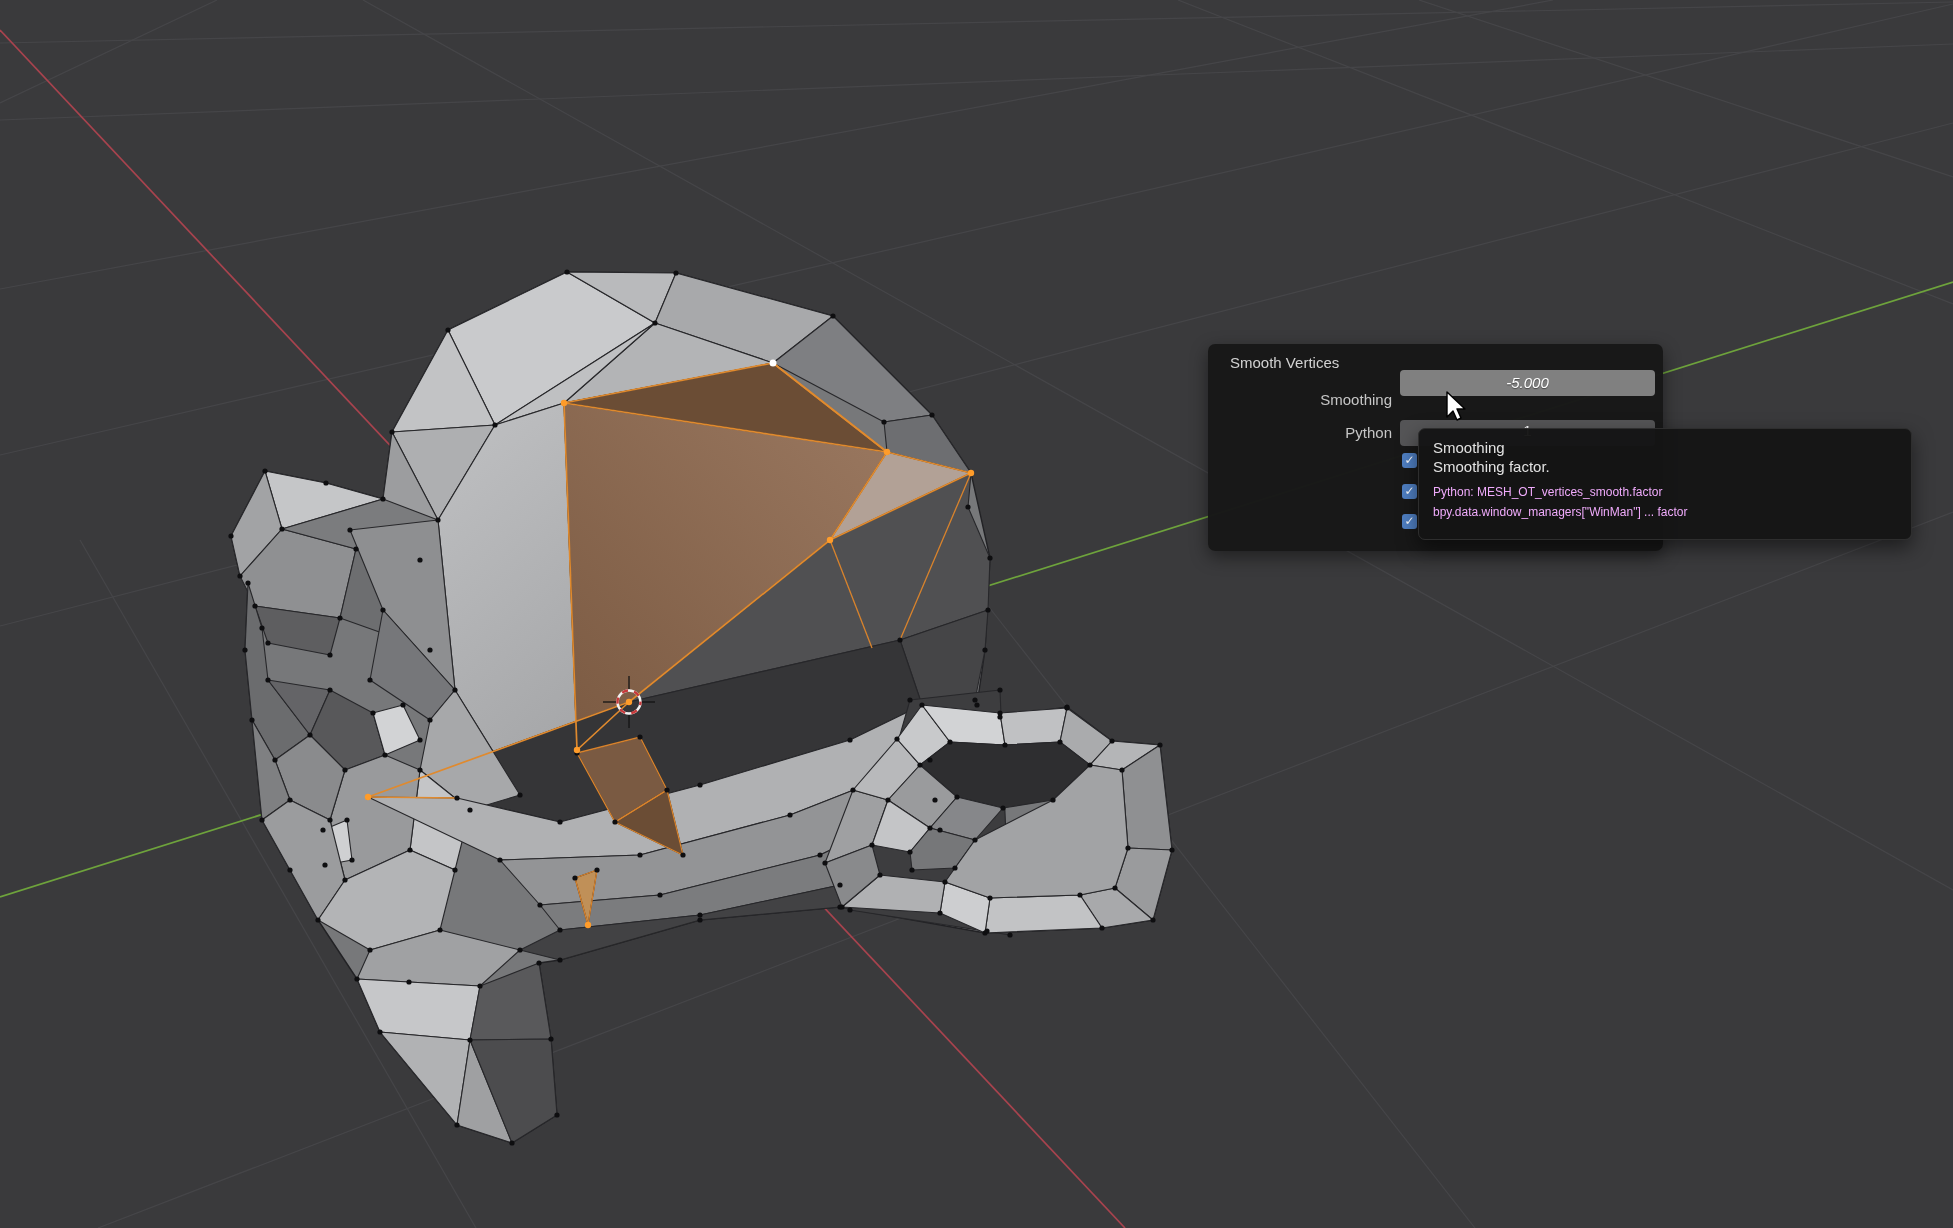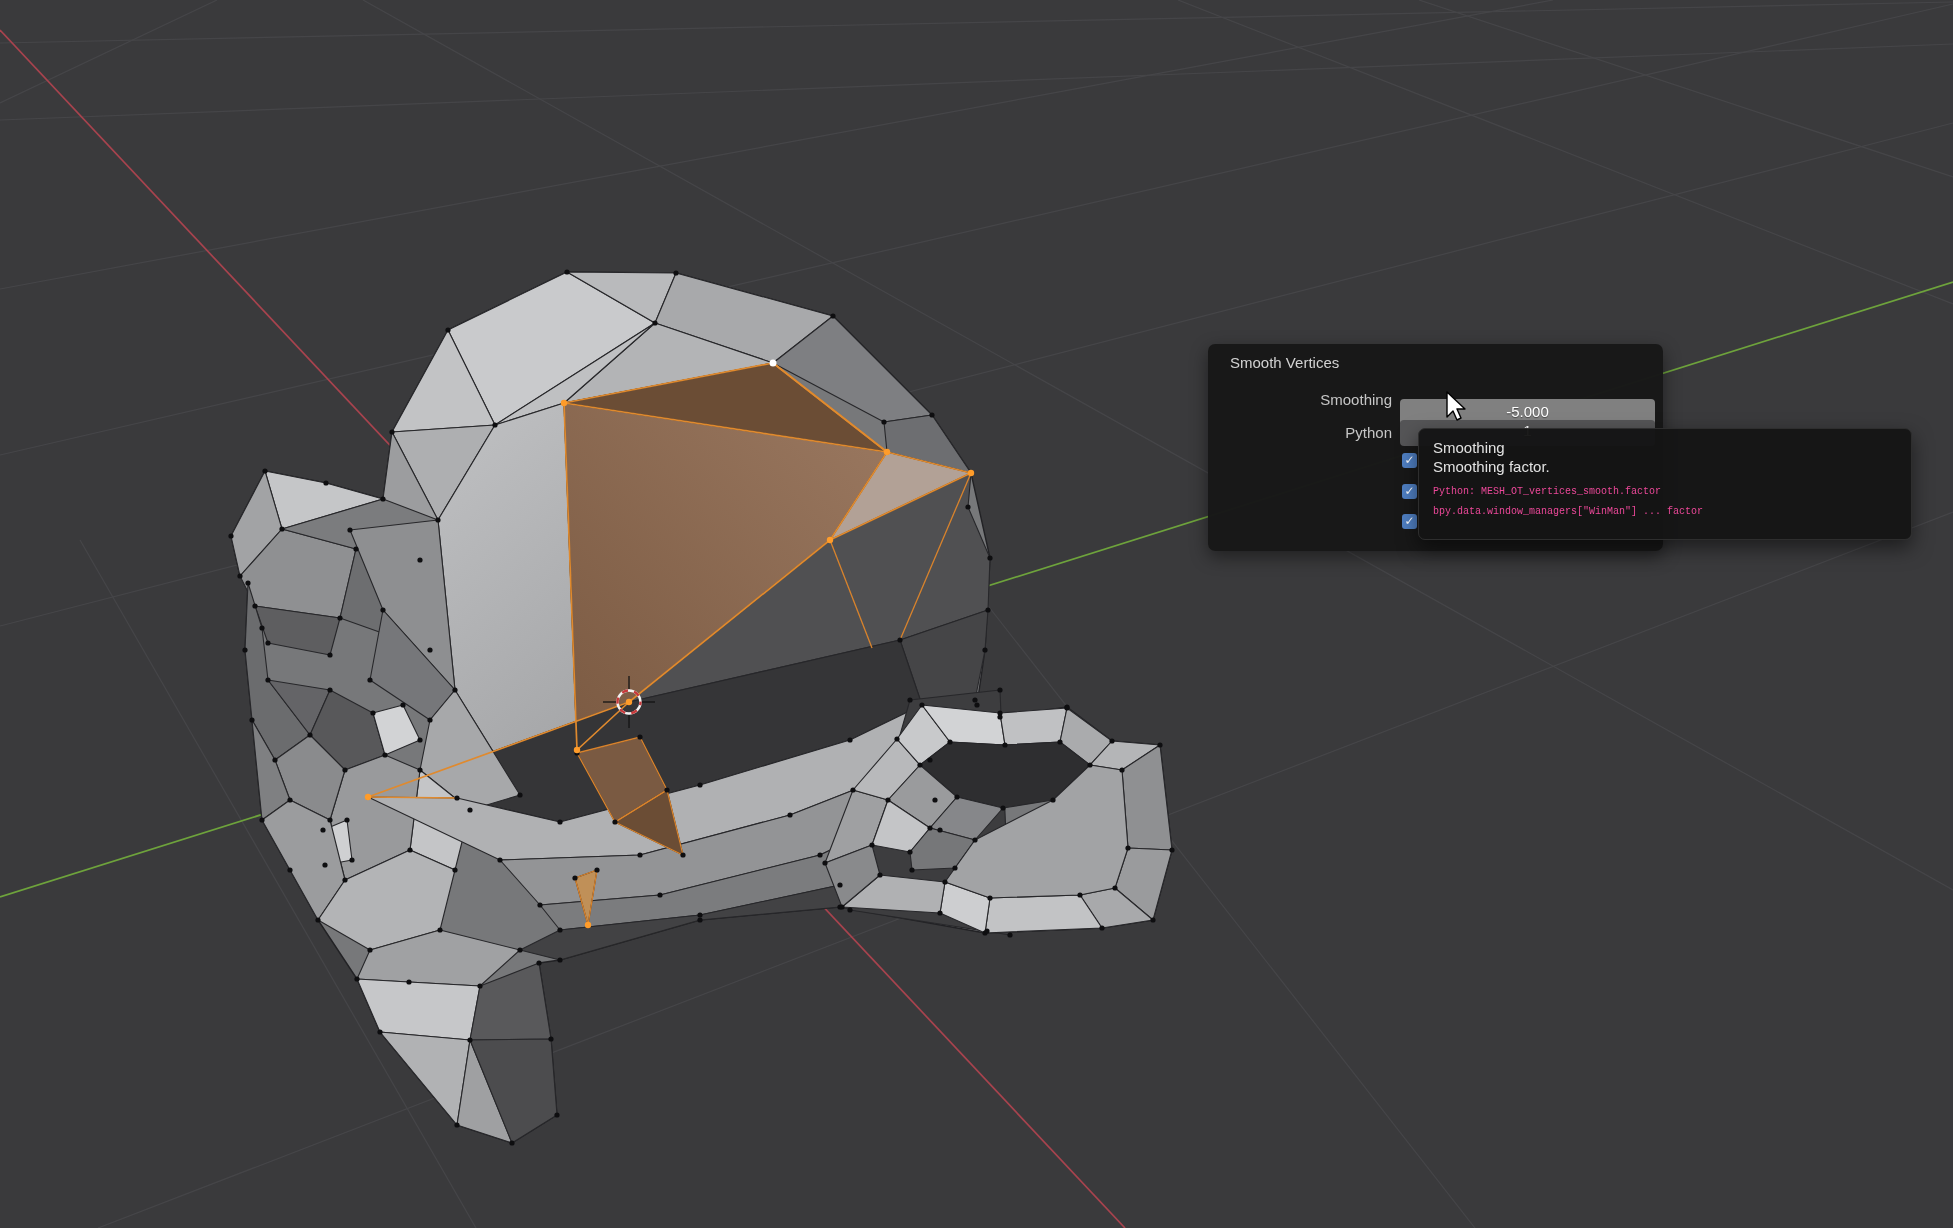--- a/index.html
+++ b/index.html
@@ -14,35 +14,35 @@
 
   
   #panel{position:absolute;left:1208px;top:344px;width:455px;height:207px;
          background:rgba(23,23,23,0.98);border-radius:7px;z-index:10;
          box-shadow:0 6px 18px rgba(0,0,0,.45);color:#c8c8c8;font-size:15px;}
   #panel .title{position:absolute;left:14px;top:10px;color:#d2d2d2;margin-left:8px;}
   .rowlabel{position:absolute;left:0;width:184px;text-align:right;line-height:26px;color:#c6c6c6;}
   .field{position:absolute;left:192px;width:255px;height:26px;border-radius:4px;
          text-align:center;color:#ffffff;line-height:26px;
          text-shadow:0 1px 1px rgba(0,0,0,.45);}
-  #f-smoothing{top:55px;background:#808080;}
+  #f-smoothing{top:26px;background:#808080;font-style:italic;}
   #f-repeat{top:76px;background:#555557;line-height:21px;}
   .cb{position:absolute;left:194px;width:15px;height:15px;border-radius:3px;
       text-align:center;}
   .cb span{color:#fff;font-size:12px;line-height:15px;font-weight:bold;display:block;}
   #cb1{top:109px}#cb2{top:140px}#cb3{top:170px}
 
   
   #tooltip{position:absolute;left:1418px;top:428px;width:494px;height:112px;
            background:rgba(21,21,21,0.97);border:1px solid #2e2e2e;border-radius:7px;
            z-index:20;box-sizing:border-box;padding:9px 14px;
            box-shadow:0 8px 20px rgba(0,0,0,.5);}
   #tooltip .t1{color:#e2e2e2;font-size:15px;line-height:19px;}
-  #tooltip .py{color:#ec4899;font-size:10px;line-height:20px;
-               font-family:Liberation Mono, monospace;}
+  #tooltip .py{color:#f0abfc;font-size:12px;line-height:20px;
+               font-family:Liberation Sans, sans-serif;}
   #tooltip .py.first{margin-top:6px;}
 
   #mcursor{position:absolute;left:1440px;top:388px;z-index:30;}
 </style>
 </head>
 <body>
 
 <div id="stage">
 
 <svg id="vp" width="1953" height="1228" viewBox="0 0 1953 1228">

